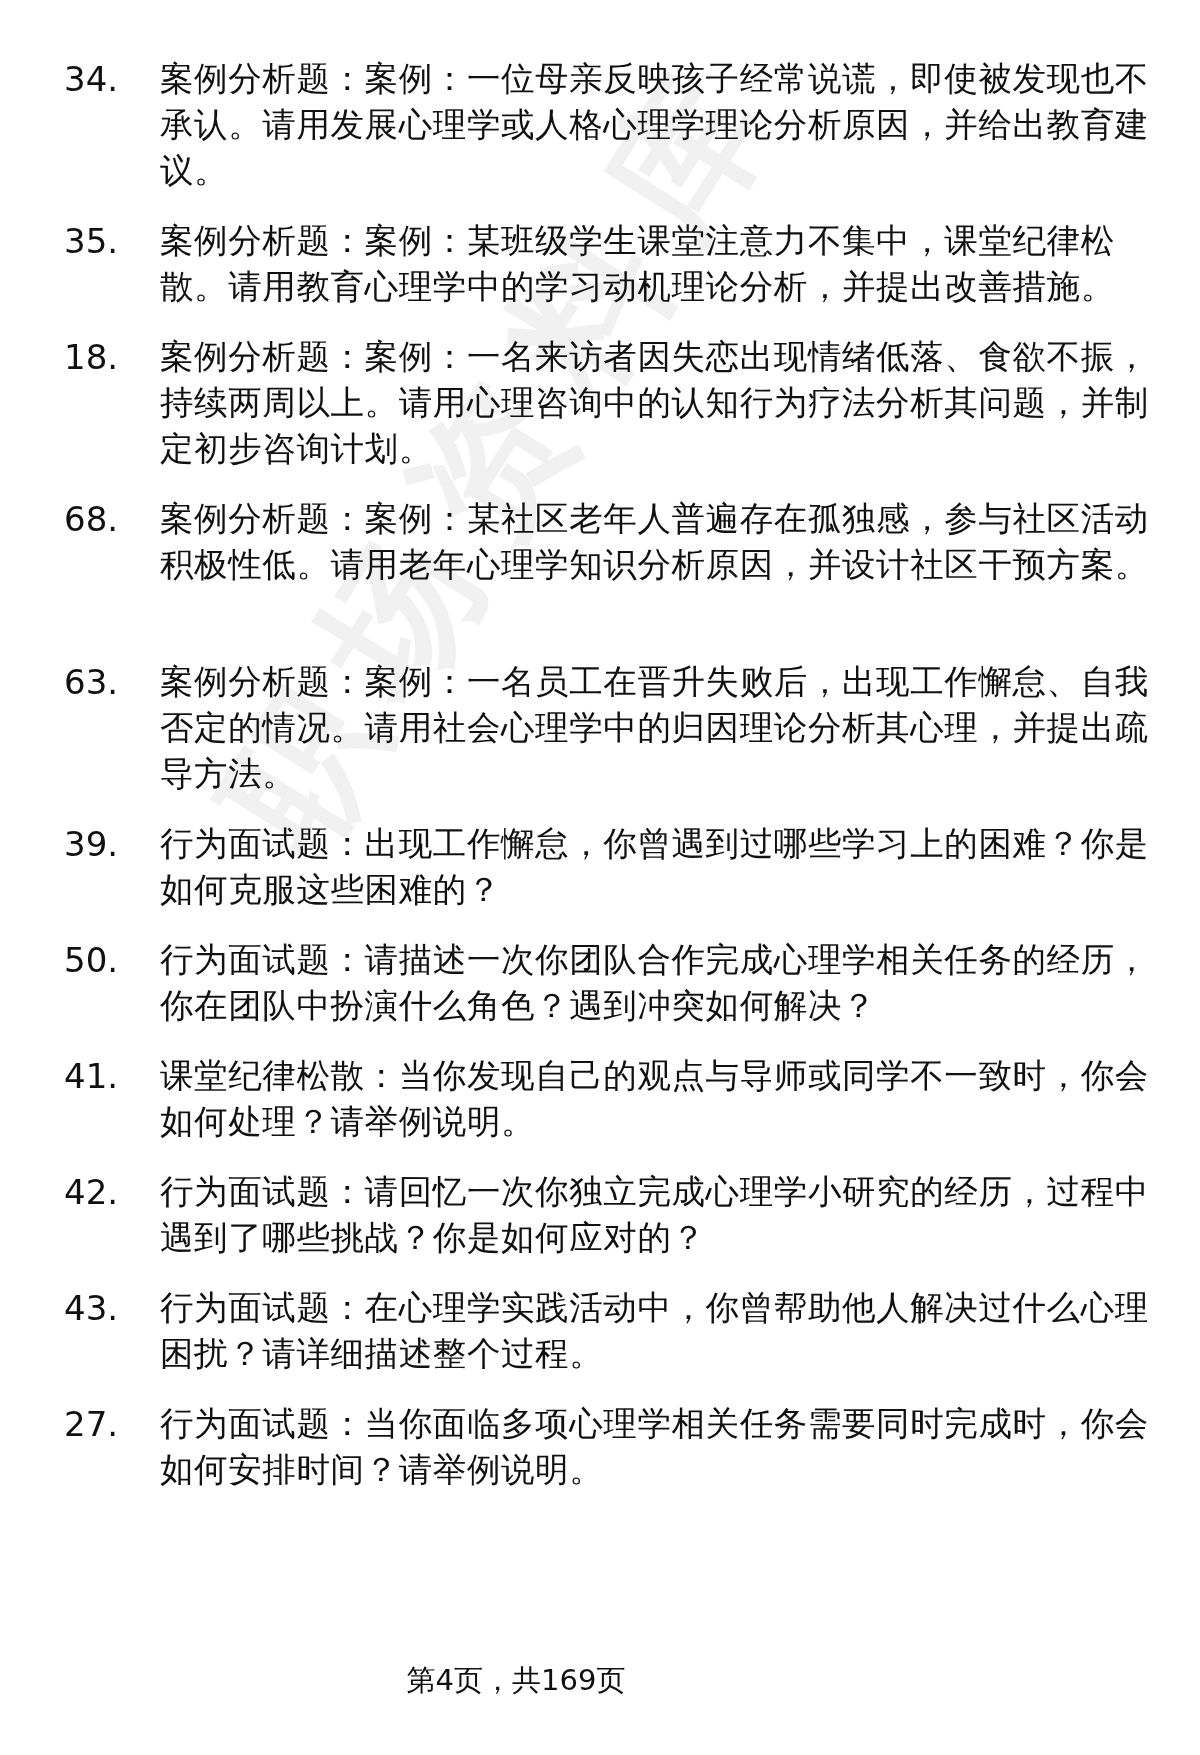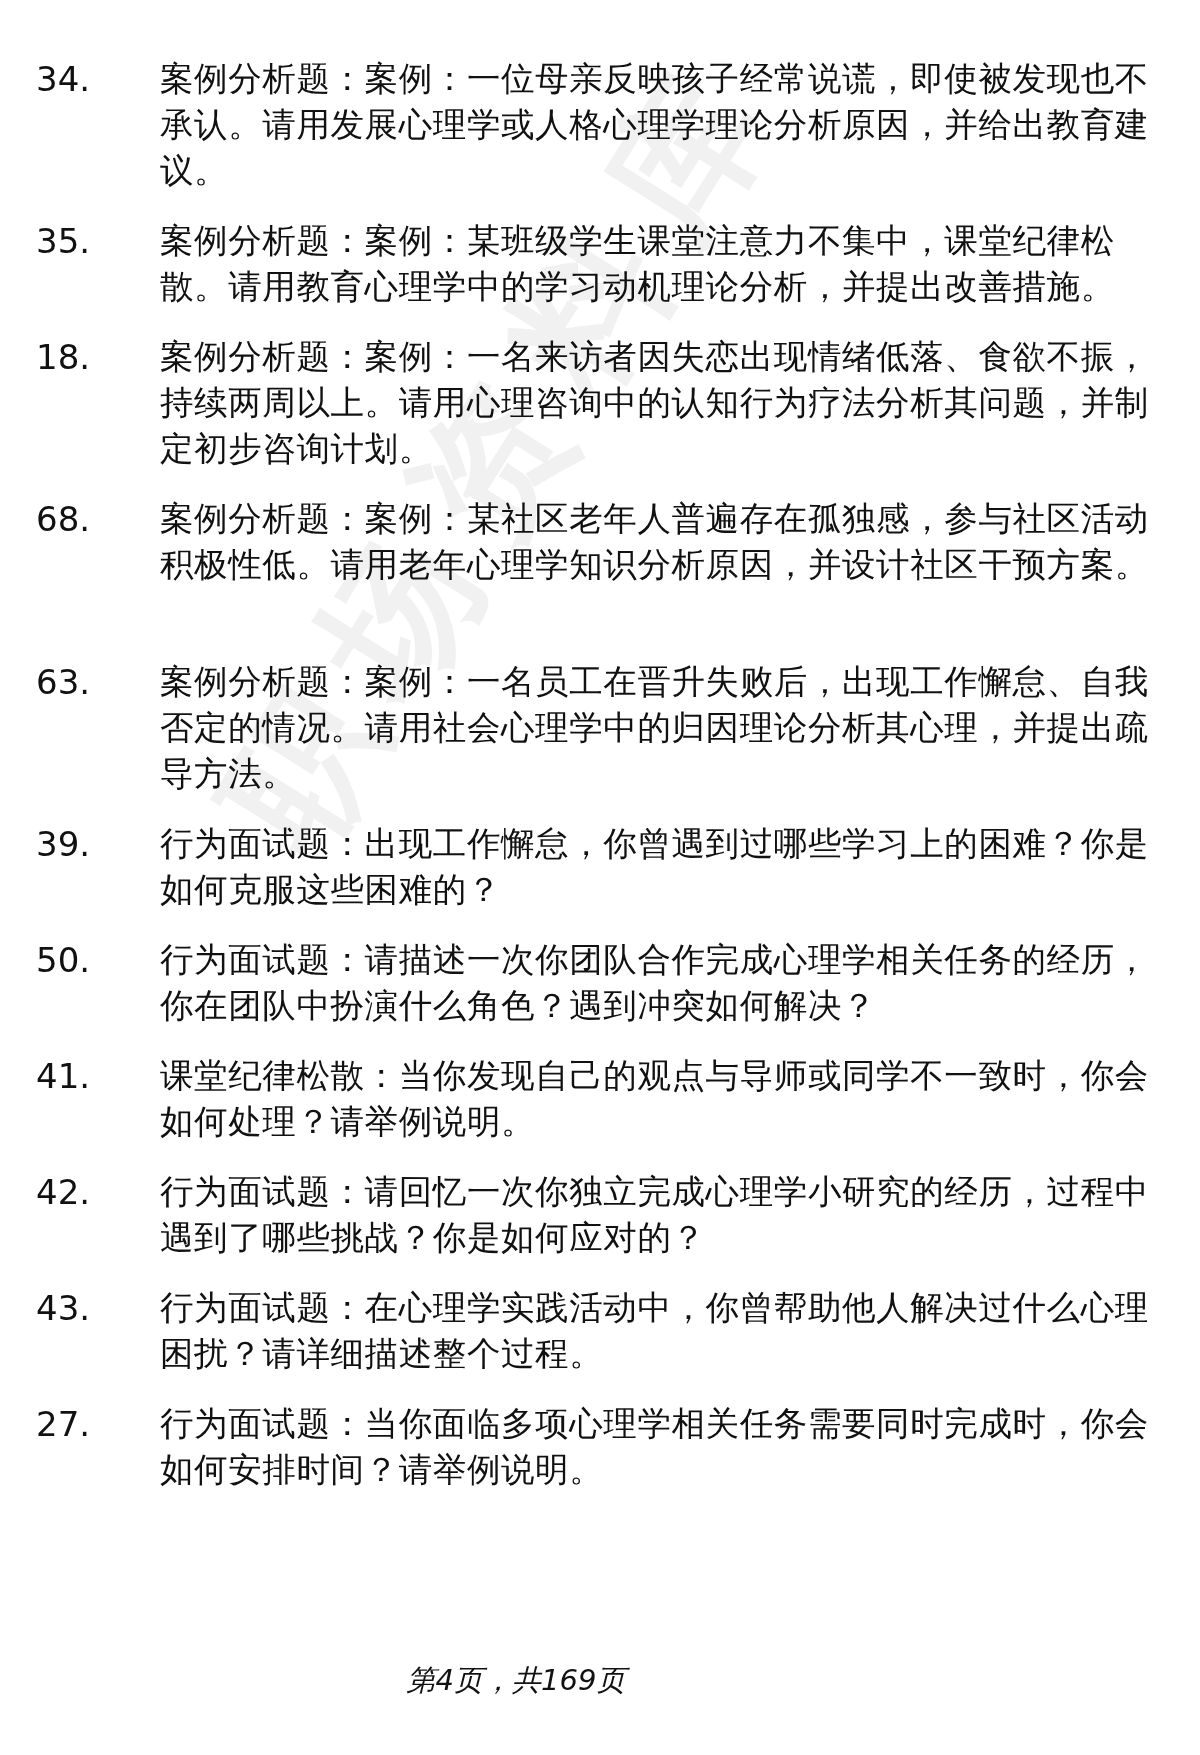--- a/index.html
+++ b/index.html
@@ -7,25 +7,25 @@
          font-family: "DejaVu Sans", "Liberation Sans", sans-serif; color: #111111; }
   .watermark {
     position: absolute; left: 180px; top: 780px; width: 1100px;
     transform: rotate(-58deg); transform-origin: 0 0;
     font-size: 150px; letter-spacing: 30px; color: #f1f1f1; white-space: nowrap;
     font-family: "DejaVu Sans", sans-serif; font-weight: bold;
     pointer-events: none; z-index: 0; user-select: none;
   }
   .page { position: absolute; left: 0; top: 0; width: 1200px; z-index: 1; }
   .q { position: absolute; left: 0; width: 1200px; }
-  .q .num { position: absolute; left: 36px; top: 0; font-size: 34px; line-height: 46px; }
+  .q .num { position: absolute; left: 64px; top: 0; font-size: 34px; line-height: 46px; }
   .q .txt { position: absolute; left: 128px; top: 0; width: 1016px;
             font-size: 33.5px; line-height: 46px; letter-spacing: 0.6px; margin-left: 32px; }
   .footer { position: absolute; left: 0; width: 1032px; top: 1660px; text-align: center;
-            font-size: 29px; line-height: 40px; z-index: 1; font-style: italic; }
+            font-size: 29px; line-height: 40px; z-index: 1; }
 </style>
 </head>
 <body>
 
 <div class="watermark">职场资料库</div>
 
 <div class="page">
   <div class="q" style="top:56px">
     <span class="num">34.</span>
     <div class="txt">案例分析题：案例：一位母亲反映孩子经常说谎，即使被发现也不承认。请用发展心理学或人格心理学理论分析原因，并给出教育建议。</div>

